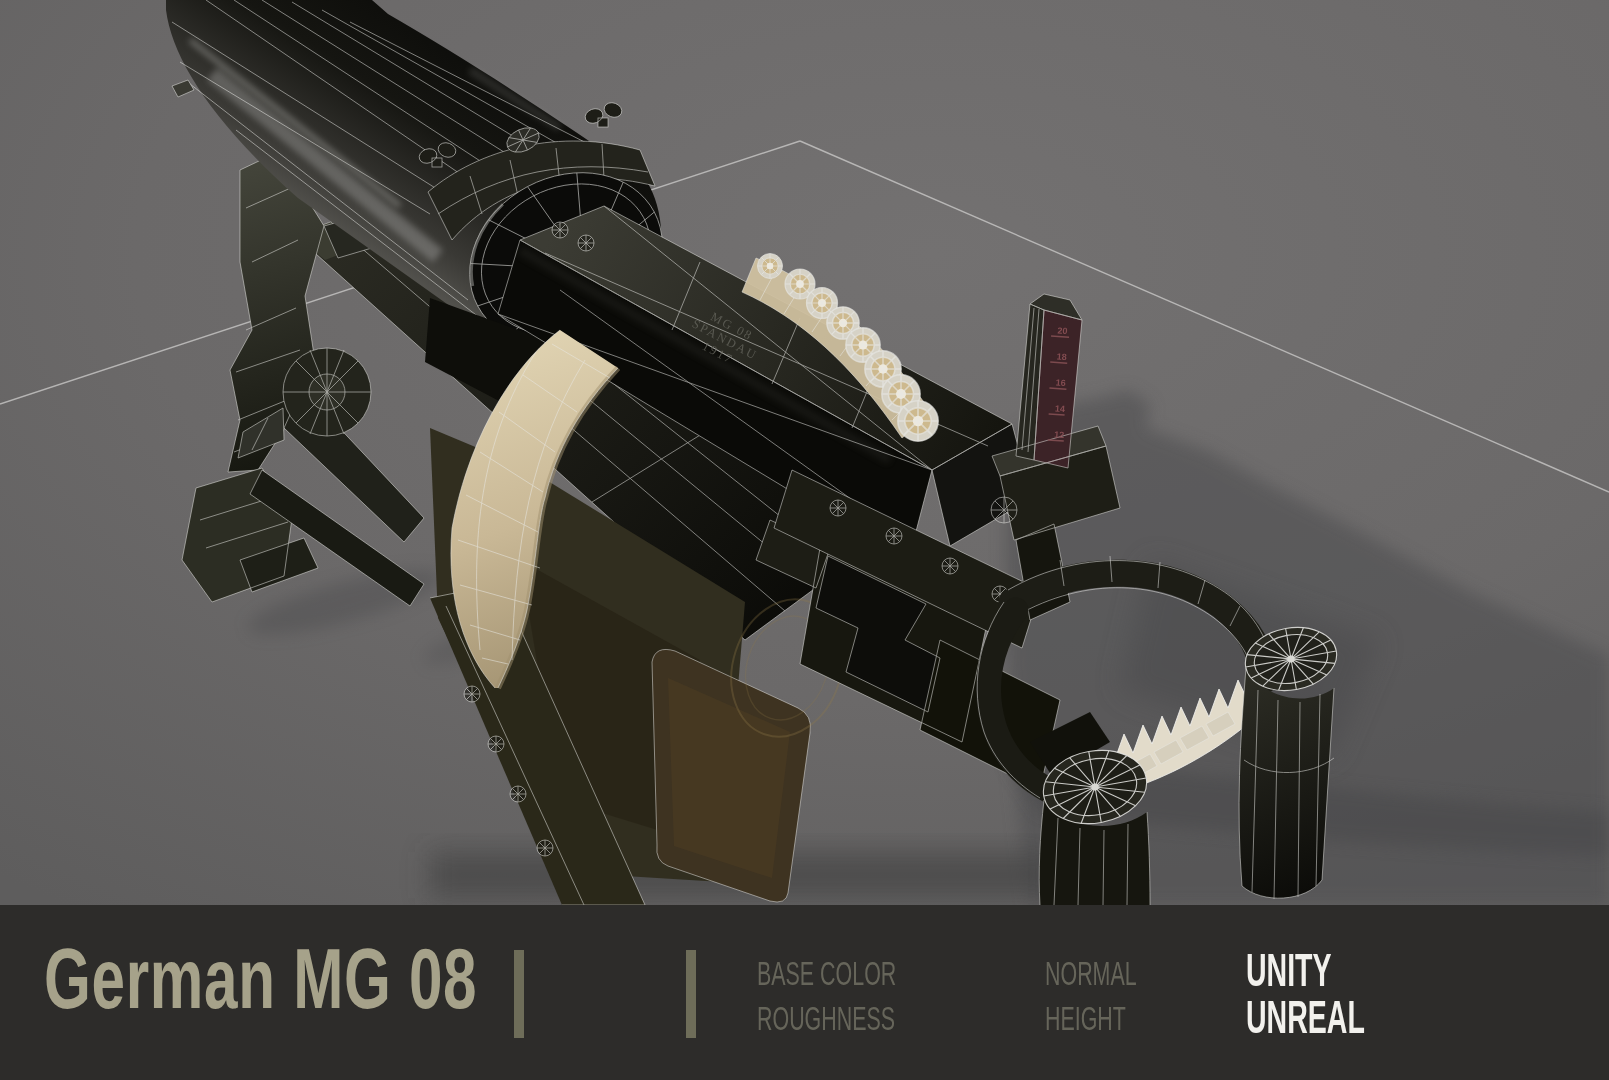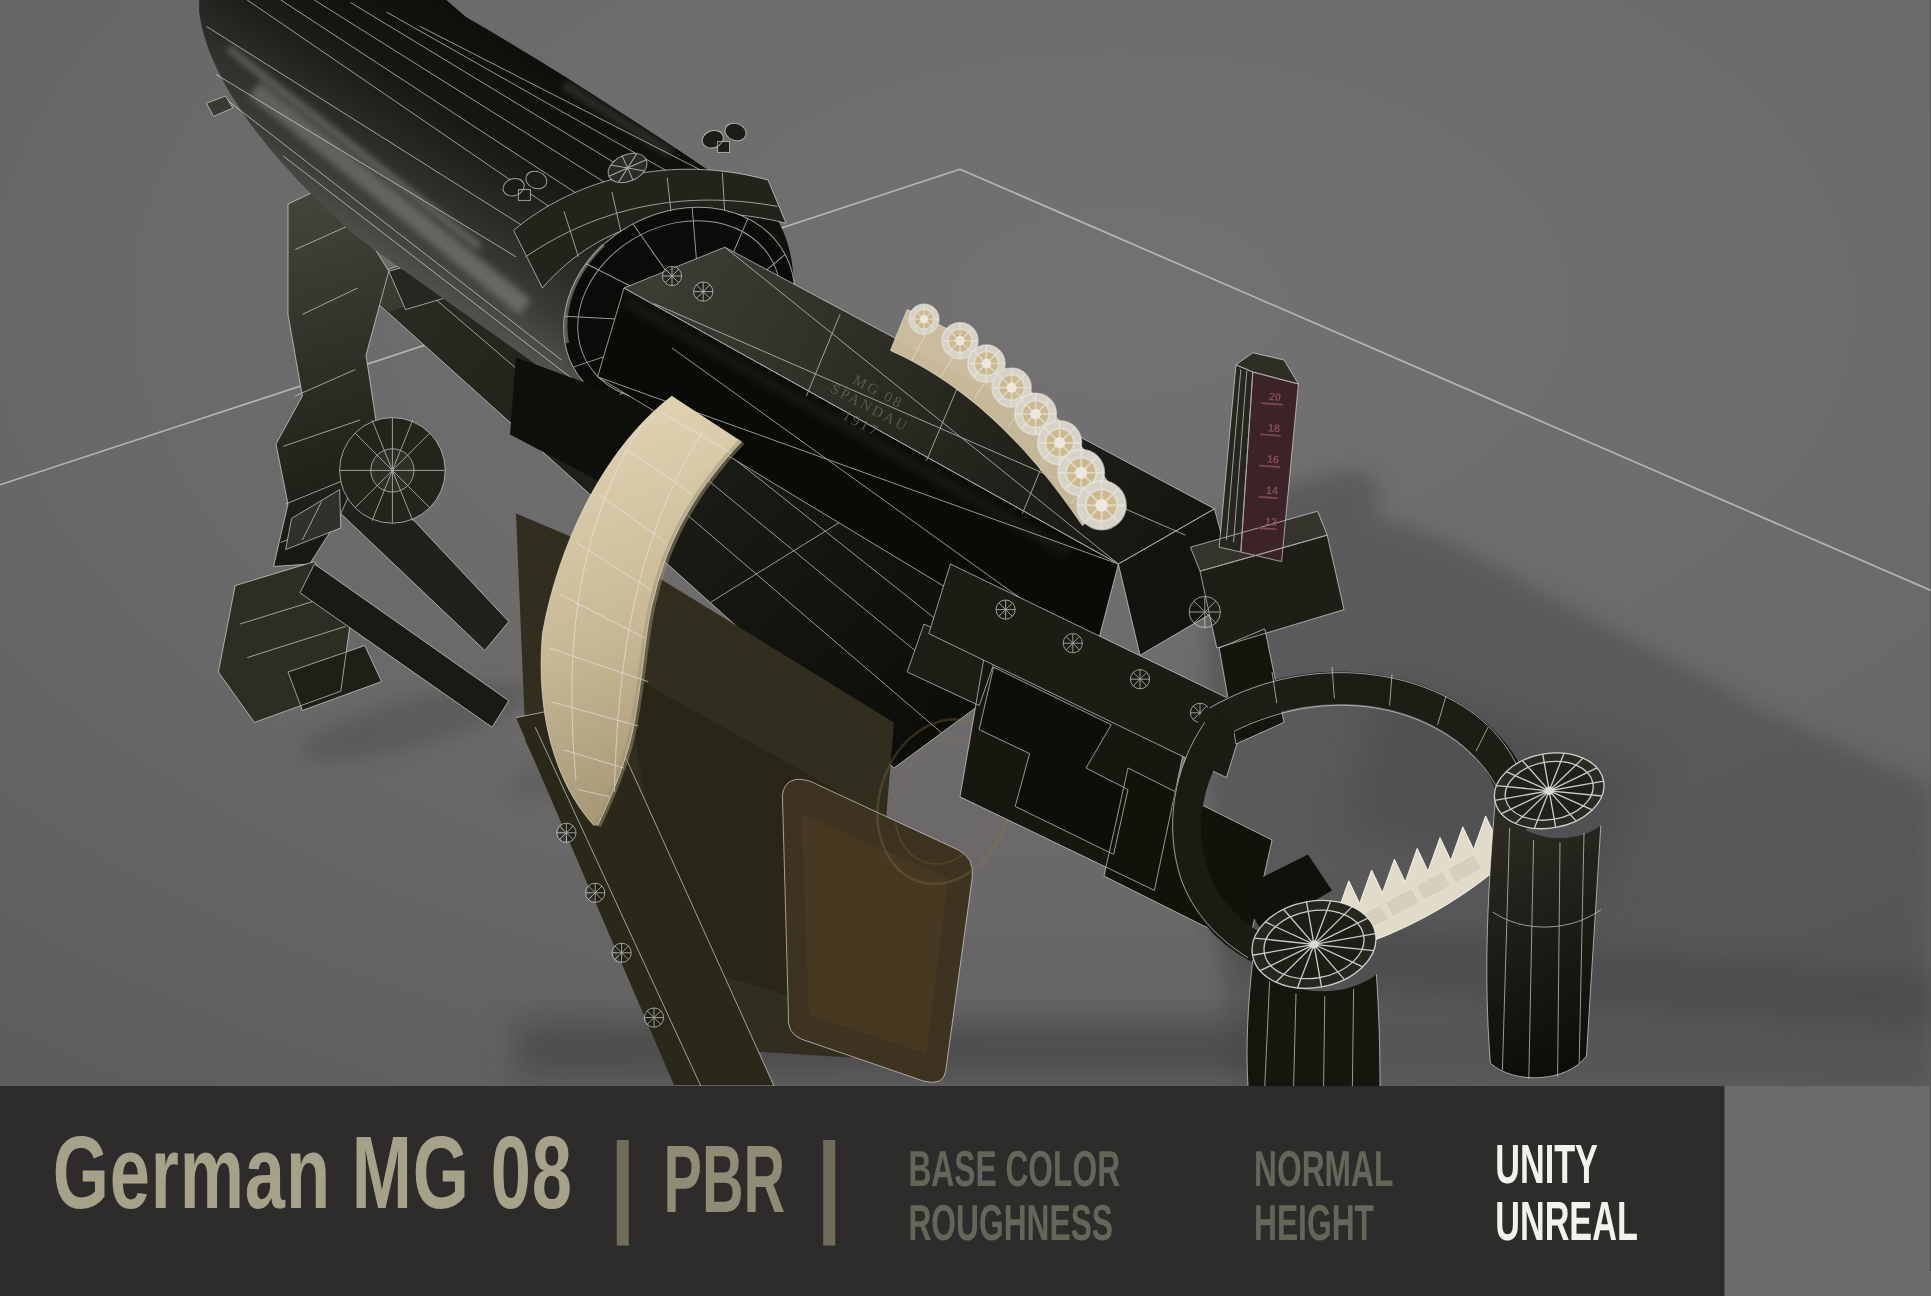--- a/index.html
+++ b/index.html
@@ -5,31 +5,31 @@
   html,body{margin:0;padding:0;background:#222;}
   .page{position:relative;width:1609px;height:1080px;overflow:hidden;background:var(--background,#6c6a6a);
         font-family:"Liberation Sans","DejaVu Sans",sans-serif;}
   .scene{position:absolute;left:0;top:0;width:1609px;height:905px;display:block;}
 
   
   .wire{stroke:var(--wire,#e8e8e5);stroke-width:1.1;fill:none;opacity:.85;}
   .wire-thin{stroke:var(--wire,#e8e8e5);stroke-width:.8;fill:none;opacity:.65;}
 
   
-  .banner{position:absolute;left:0;top:905px;width:1437px;height:175px;background:var(--banner_bg,#2d2c2a);}
+  .banner{position:absolute;left:0;top:905px;width:1609px;height:175px;background:var(--banner_bg,#2d2c2a);}
   .banner *{white-space:nowrap;}
   .cond{display:inline-block;transform-origin:0 50%;}
   .title{position:absolute;left:44px;top:30px;font-size:86px;font-weight:700;letter-spacing:1px;
          color:var(--title,#a6a28a);line-height:1;}
   .title .cond{transform:scaleX(.70);}
   .vbar{position:absolute;top:45px;width:10px;height:88px;background:var(--divider,#6e6d59);}
   .vbar1{left:514px;} .vbar2{left:686px;}
   .badge{position:absolute;left:553px;top:38px;font-size:80px;font-weight:700;color:var(--badge,#8f8c76);line-height:1;}
   .badge .cond{transform:scaleX(.60);}
-  .fcol{position:absolute;top:46px;font-size:42px;font-weight:700;color:var(--feature,#66655a);line-height:45px;}
+  .fcol{position:absolute;top:46px;font-size:34px;font-weight:400;color:var(--feature,#66655a);line-height:45px;}
   .fcol .cond{transform:scaleX(.63);}
   .fcol1{left:757px;} .fcol2{left:1045px;} .fcol3{left:1155px;}
   .ecol{position:absolute;left:1246px;top:42px;font-size:46px;font-weight:700;color:var(--engine,#f2f1ed);line-height:47px;}
   .ecol .cond{transform:scaleX(.62);}
 
   
   .engrave{font-family:"Liberation Serif","DejaVu Serif",serif;font-size:12.5px;fill:#63635b;opacity:.8;letter-spacing:2px;}
   .sightnum{font-size:9px;font-weight:700;fill:#8c5156;opacity:.9;}
 </style>
 </head>
@@ -467,23 +467,20 @@
       </g>
     </g>
   </svg>
 
   <div class="banner">
     <div class="title">
       <span class="cond">German MG 08</span>
     </div>
 
     <div class="vbar vbar1"></div>
-    <div class="badge">
-      <span class="cond">PBR</span>
-    </div>
     <div class="vbar vbar2"></div>
 
     <div class="fcol fcol1">
       <div class="cond">
         <div>BASE COLOR</div>
         <div>ROUGHNESS</div>
       </div>
     </div>
     <div class="fcol fcol2">
       <div class="cond">

